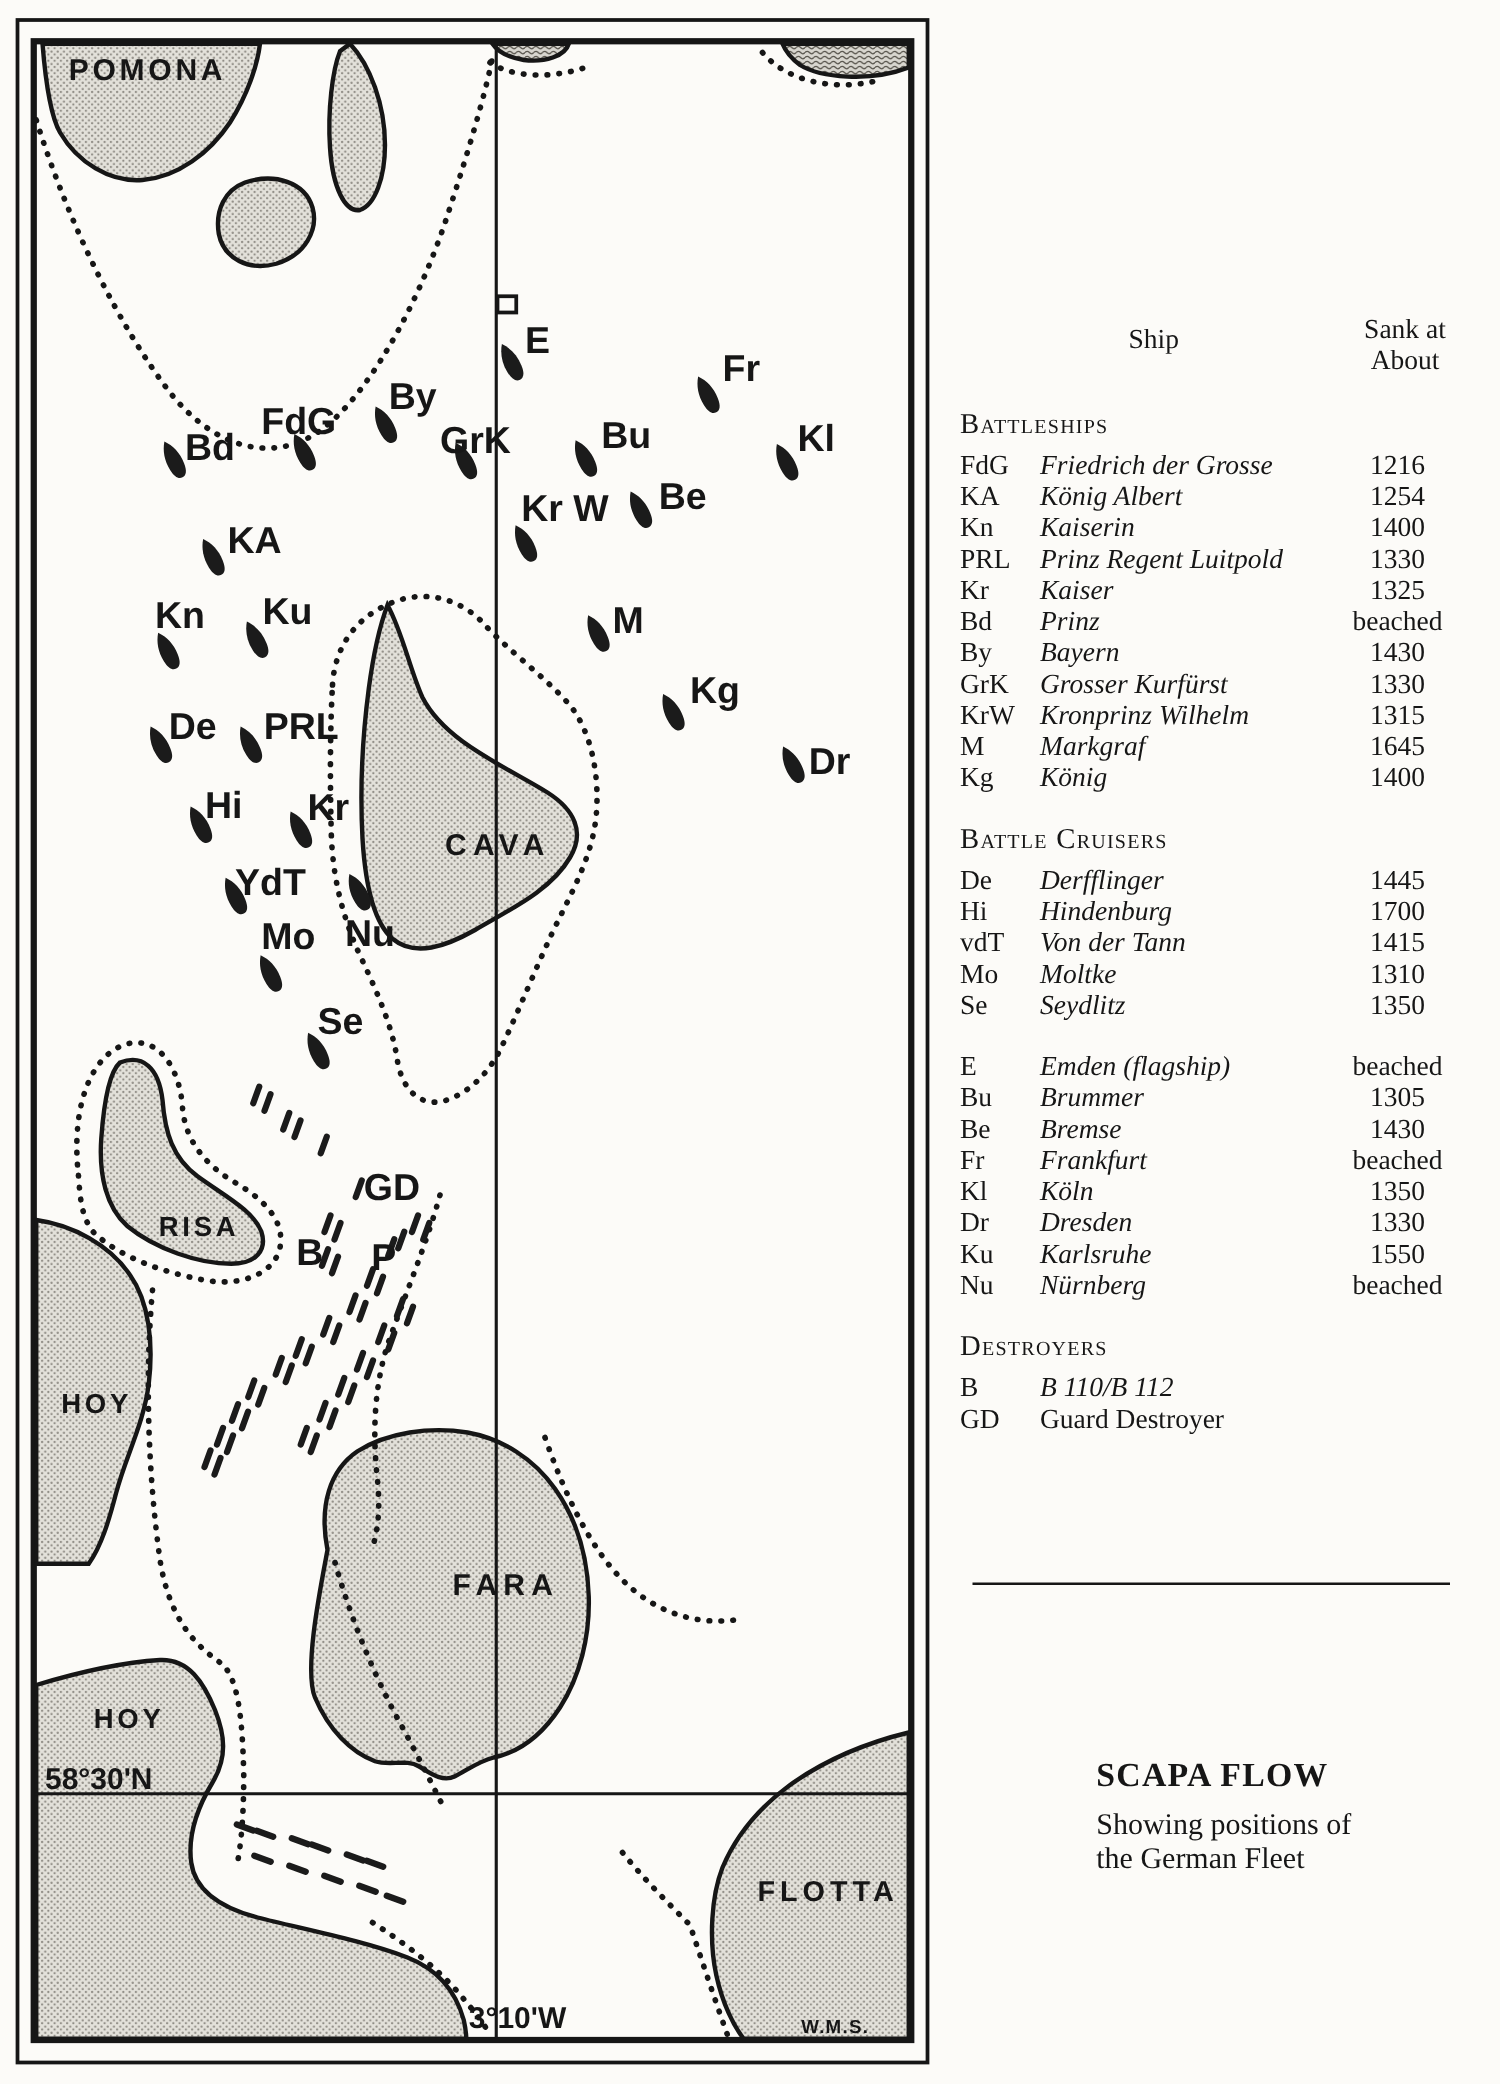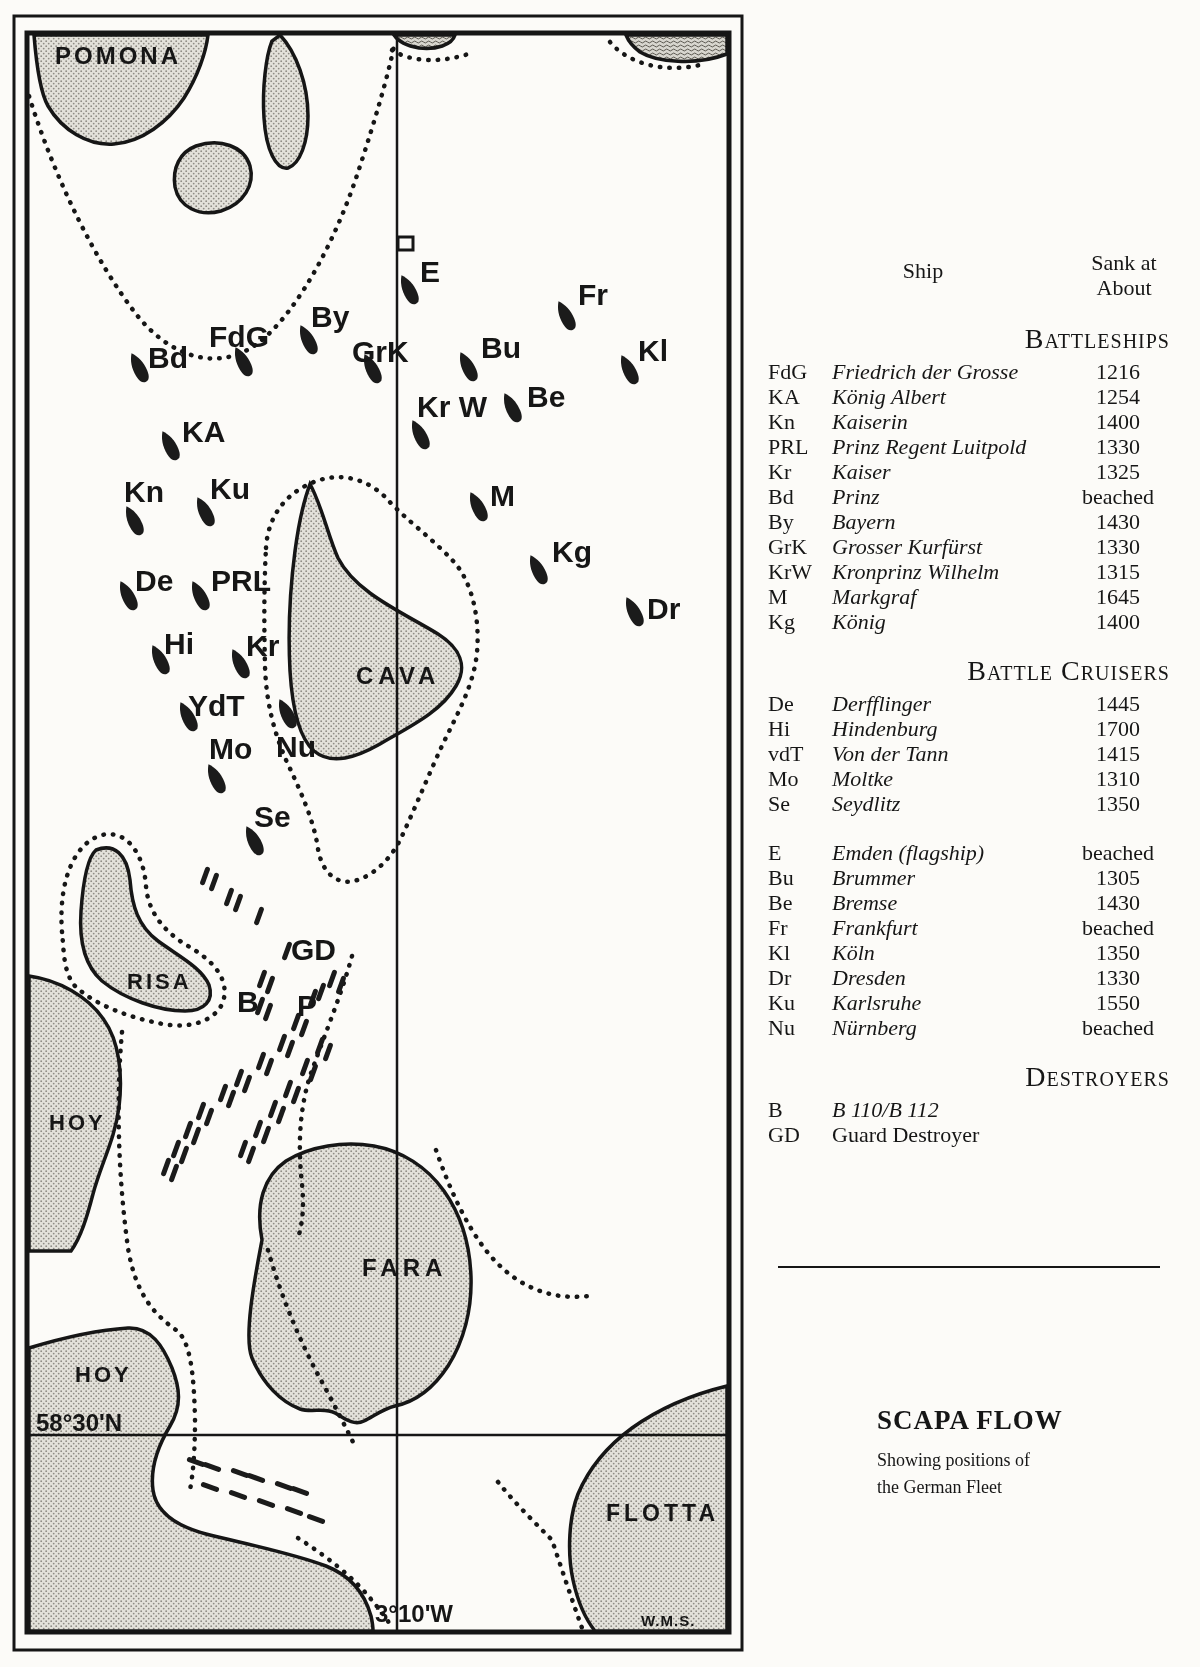--- a/index.html
+++ b/index.html
@@ -9,31 +9,31 @@
   .map-place{font-family:"Liberation Sans",sans-serif;font-weight:bold;}
   .ship-code{font-family:"Liberation Sans",sans-serif;font-weight:bold;font-size:30px;}
   .coord{font-family:"Liberation Sans",sans-serif;font-weight:bold;font-size:24px;}
   
   .tablewrap{position:absolute;left:768px;top:248px;width:402px;font-size:22px;line-height:25px;}
   .thead{position:absolute;top:0;left:0;width:100%;height:70px;}
   .th-ship{position:absolute;left:95px;top:10px;width:120px;text-align:center;}
   .th-time{position:absolute;left:296px;top:2px;width:120px;text-align:center;line-height:25px;}
   .sections{position:absolute;top:78px;left:0;width:100%;}
   .section{margin-bottom:24px;}
-  .sec-title{font-variant:small-caps;letter-spacing:1px;font-size:28px;margin-bottom:8px;text-align:right;}
+  .sec-title{font-variant:small-caps;letter-spacing:1px;font-size:23px;margin-bottom:8px;}
   .row{display:flex;}
   .c-code{width:64px;flex:0 0 64px;}
   .c-name{width:236px;flex:0 0 236px;font-style:italic;}
   .c-name.roman{font-style:normal;}
   .c-name.indent{padding-left:40px;}
   .c-time{width:100px;flex:0 0 100px;text-align:center;}
   .rule{position:absolute;left:10px;top:1018px;width:382px;border-top:2px solid #161616;}
   .caption{position:absolute;left:82px;top:1160px;width:300px;margin-left:27px;}
   .cap-title{font-weight:bold;font-size:27px;letter-spacing:1px;margin-bottom:14px;}
-  .cap-sub{font-size:18px;line-height:27px;}
+  .cap-sub{font-size:24px;line-height:27px;}
 </style>
 </head>
 <body>
 
 <div id="stage">
 
 <svg id="map-svg" width="760" height="1667" viewBox="0 0 760 1667" style="position:absolute;left:0;top:0;">
   <defs>
     <pattern id="stip" width="5" height="5" patternUnits="userSpaceOnUse">
       <rect width="5" height="5" fill="#e3e1da"></rect>

